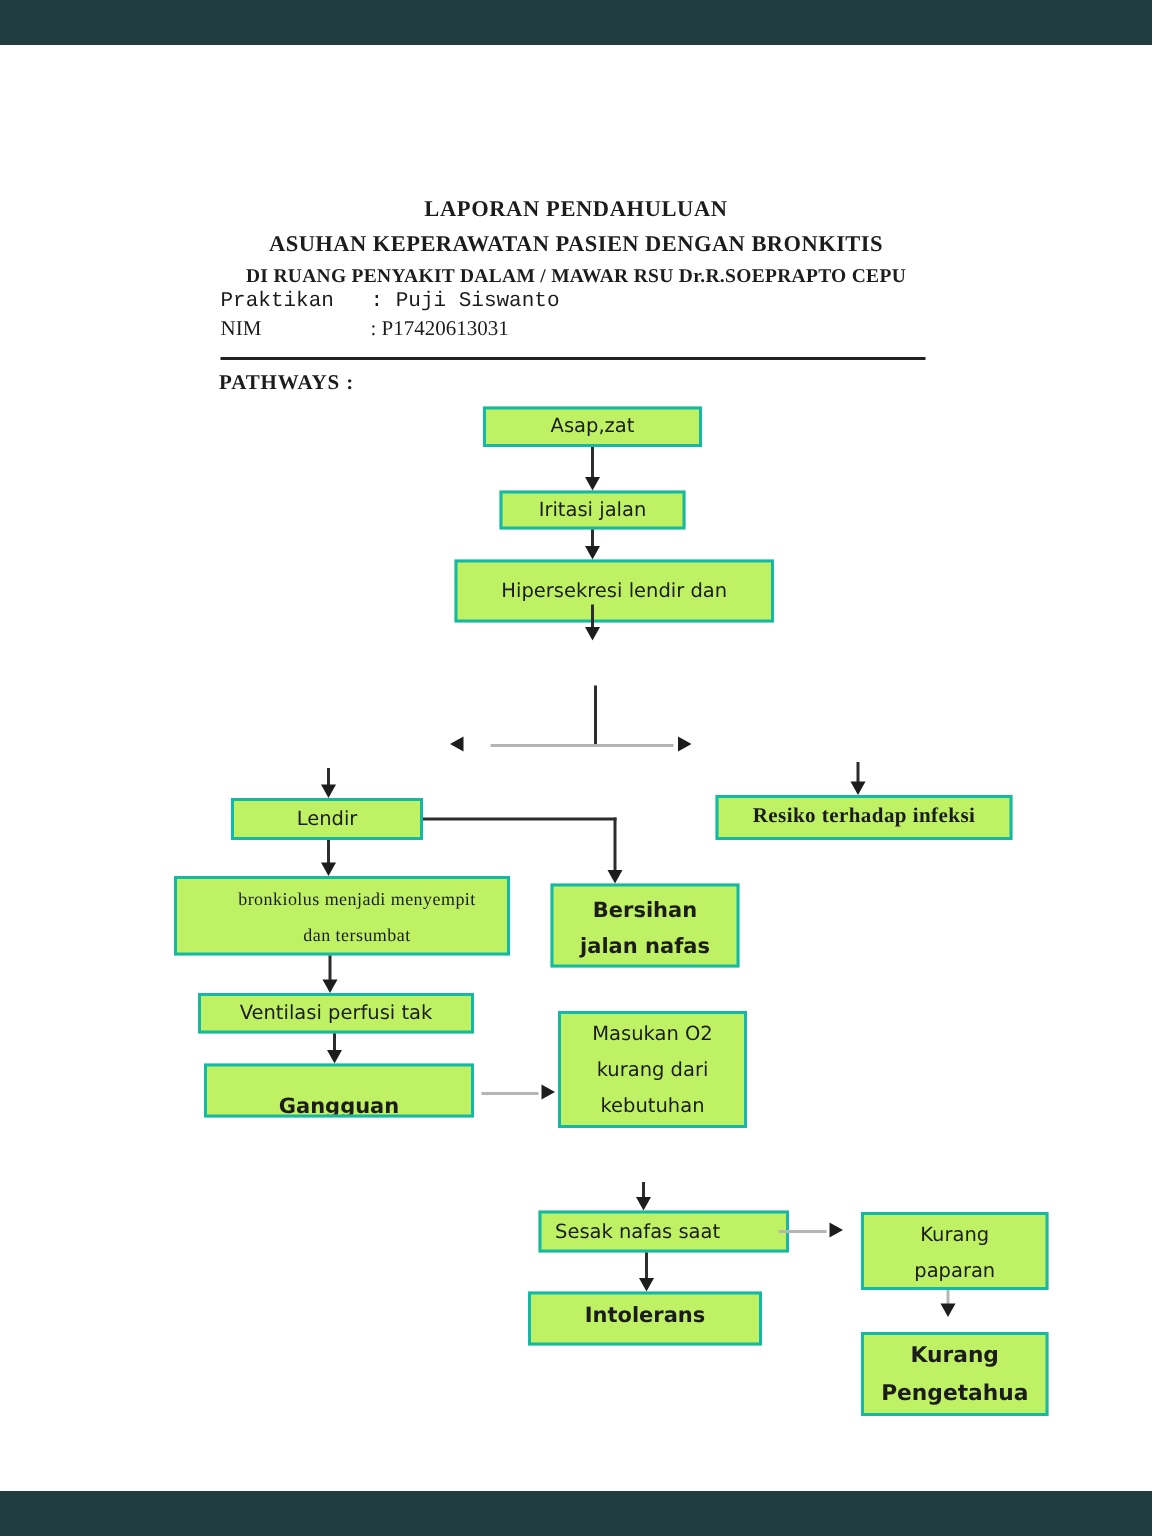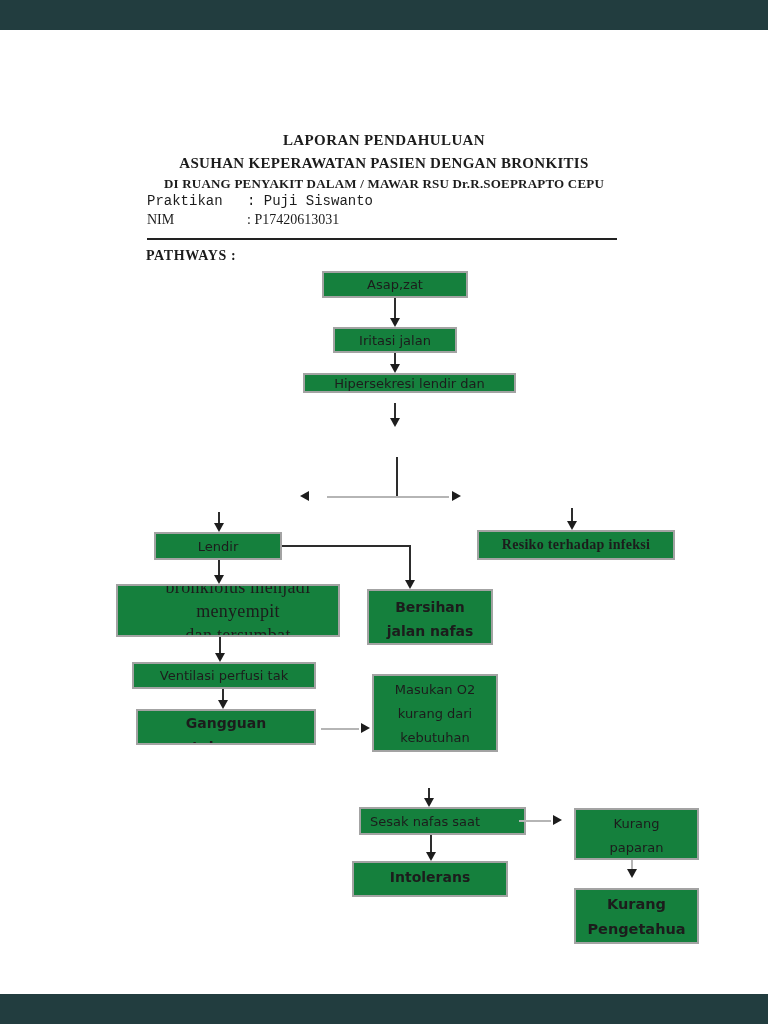--- a/index.html
+++ b/index.html
@@ -15,21 +15,21 @@
   .title3{top:176px;font-size:13px;letter-spacing:.2px;}
 
   .meta{position:absolute;left:147px;font-size:14px;}
   .meta .lbl{display:inline-block;width:100px;}
   .meta.praktikan{top:193px;font-family:Liberation Mono, monospace;}
   .meta.nim{top:212px;}
 
   .rule{position:absolute;left:147px;top:238px;width:470px;border-top:2px solid #222;}
   .pathways{position:absolute;left:146px;top:248px;font-size:14px;font-weight:bold;letter-spacing:.6px;}
 
-  .node{position:absolute;box-sizing:border-box;border:2px solid #a3a3a3;background:#15803d;
+  .node{position:absolute;box-sizing:border-box;border:2px solid #14b8a6;background:#bef264;
         display:flex;flex-direction:column;align-items:center;justify-content:flex-start;
         overflow:hidden;text-align:center;}
   .node.center{justify-content:center;}
   .sans{font-family:"DejaVu Sans",sans-serif;}
   .serif{font-family:"Liberation Serif",serif;letter-spacing:.3px;}
   .b{font-weight:bold;}
   .ln{display:block;}
 
   .vline,.hline{position:absolute;background:#2d2d2d;}
   .vline{width:2px;}
@@ -64,51 +64,51 @@
   <div class="pathways">PATHWAYS :</div>
 
   <div class="node center sans" style="left:322px;top:271px;width:146px;height:27px;font-size:13px;">
     <span class="ln">Asap,zat</span>
   </div>
 
   <div class="node center sans" style="left:333px;top:327px;width:124px;height:26px;font-size:13px;">
     <span class="ln">Iritasi jalan</span>
   </div>
 
-  <div class="node center sans" style="left:303px;top:373px;width:213px;height:20px;font-size:13px;">
+  <div class="node center sans" style="left:303px;top:373px;width:213px;height:42px;font-size:13px;">
     <span class="ln">Hipersekresi lendir dan</span>
   </div>
 
 
 
 
   <div class="node center serif b" style="left:477px;top:530px;width:198px;height:30px;font-size:14px;">
     <span class="ln">Resiko terhadap infeksi</span>
   </div>
 
   <div class="node center sans" style="left:154px;top:532px;width:128px;height:28px;font-size:13px;">
     <span class="ln">Lendir</span>
   </div>
 
-  <div class="node center serif" style="left:116px;top:584px;width:224px;height:53px;font-size:18px;line-height:24px;padding-left:20px;">
+  <div class="node center serif" style="left:116px;top:584px;width:224px;height:53px;font-size:12px;line-height:24px;padding-left:20px;">
     <span class="ln">bronkiolus menjadi menyempit</span>
     <span class="ln">dan tersumbat</span>
   </div>
 
   <div class="node sans b" style="left:367px;top:589px;width:126px;height:56px;font-size:14px;line-height:24px;padding-top:4px;">
     <span class="ln">Bersihan</span>
     <span class="ln">jalan nafas</span>
     <span class="ln">tak efektif</span>
   </div>
 
   <div class="node center sans" style="left:132px;top:662px;width:184px;height:27px;font-size:13px;">
     <span class="ln">Ventilasi perfusi tak</span>
   </div>
 
-  <div class="node sans b" style="left:136px;top:709px;width:180px;height:36px;font-size:14px;line-height:24px;padding-top:0;">
+  <div class="node sans b" style="left:136px;top:709px;width:180px;height:36px;font-size:14px;line-height:24px;padding-top:15px;">
     <span class="ln">Gangguan</span>
     <span class="ln">pertukaran gas</span>
   </div>
 
   <div class="node sans" style="left:372px;top:674px;width:126px;height:78px;font-size:13px;line-height:24px;padding-top:2px;">
     <span class="ln">Masukan  O2</span>
     <span class="ln">kurang dari</span>
     <span class="ln">kebutuhan</span>
   </div>
 

